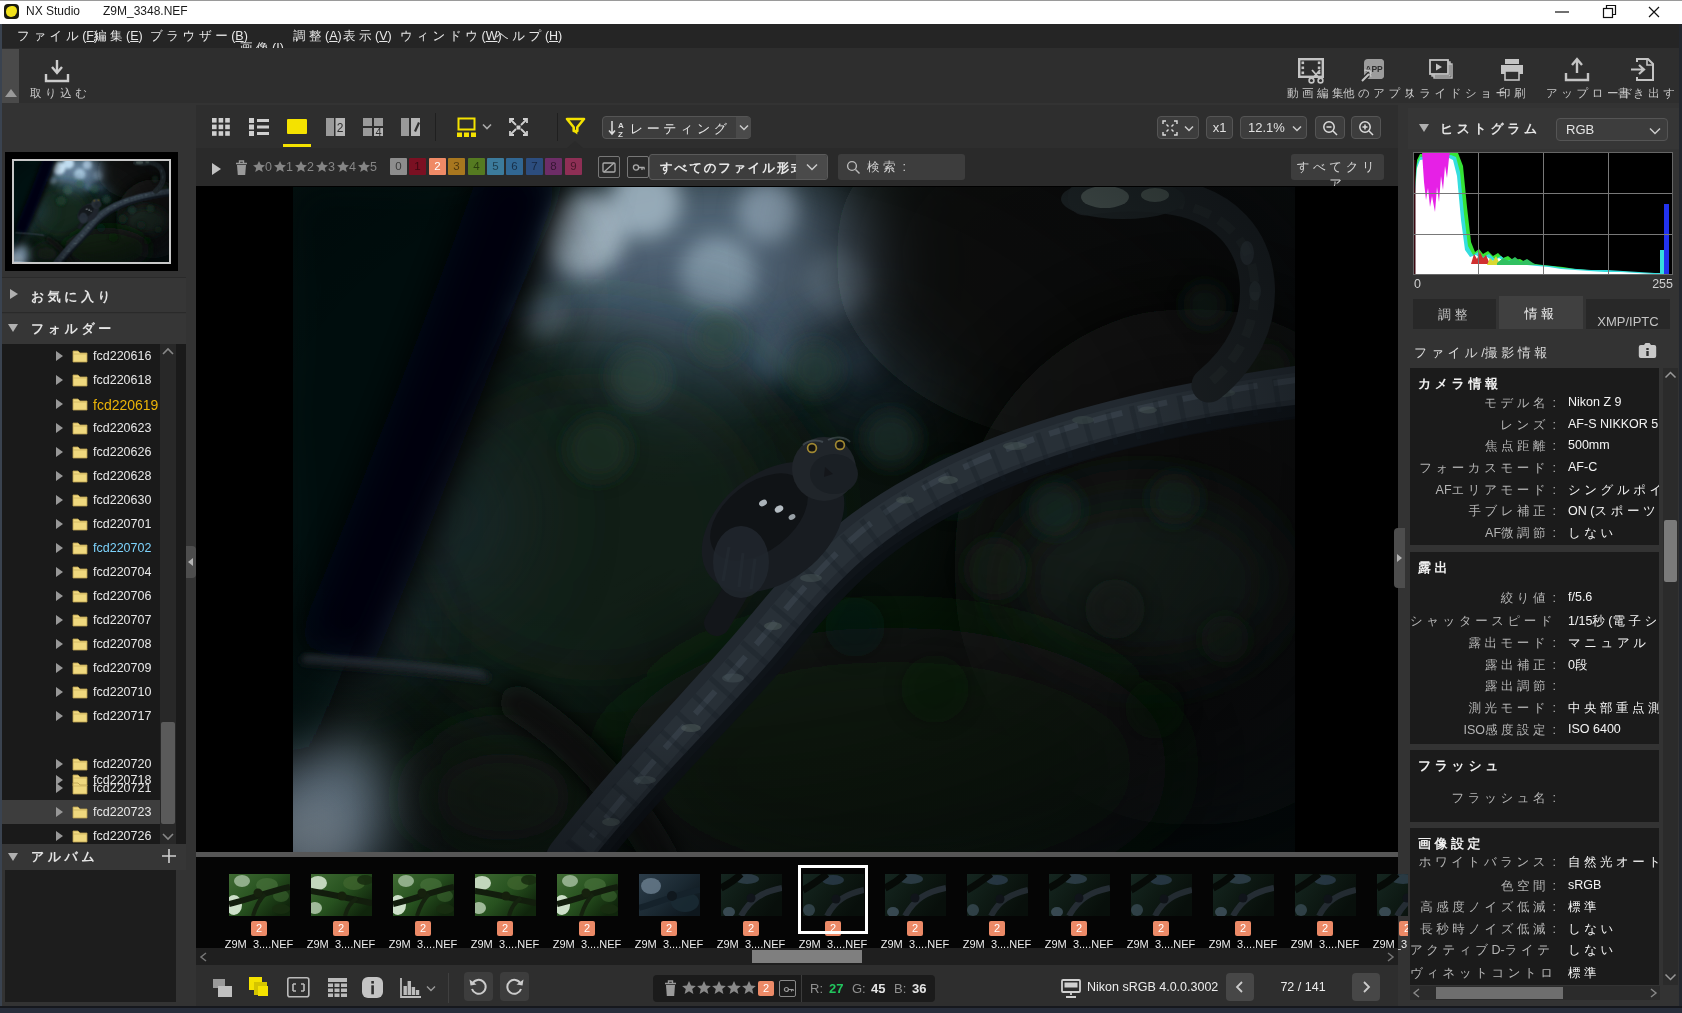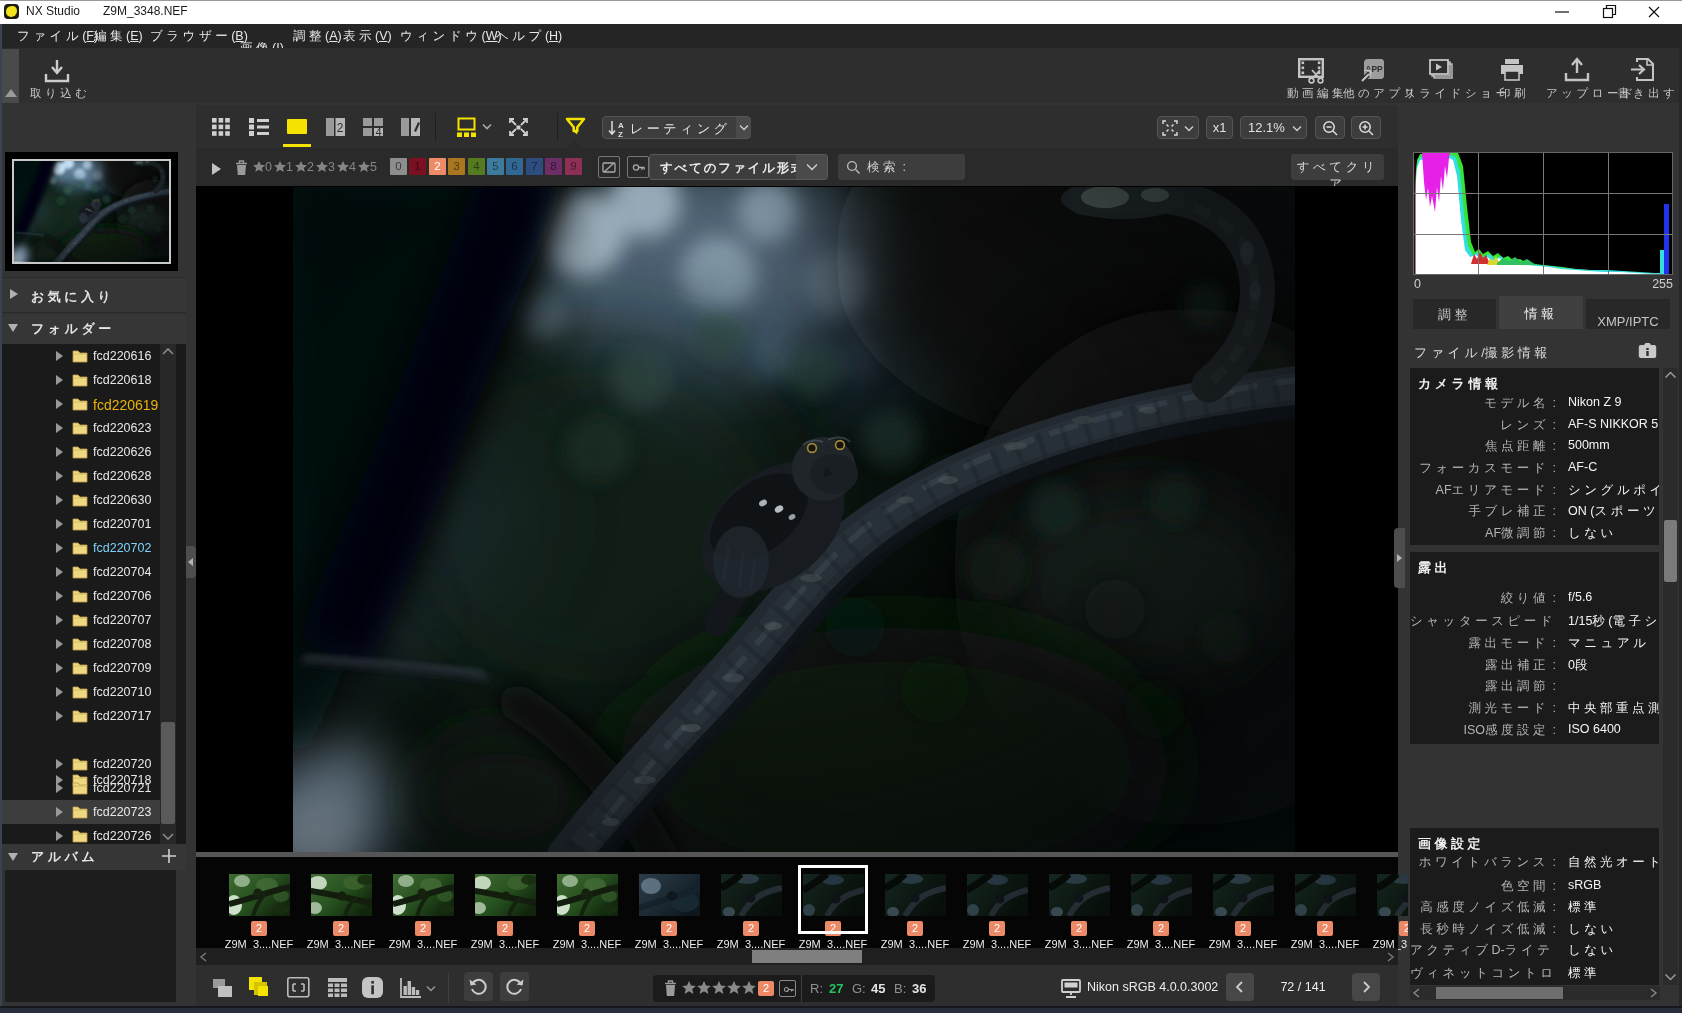--- a/index.html
+++ b/index.html
@@ -1019,20 +1019,30 @@
     <div class="abs" style="left:1074px;top:15px;width:66px;text-align:center;font-size:12.5px;color:#ececec">72 / 141</div>
     <div class="abs" style="left:1156px;top:8px;width:28px;height:28px;background:#474747;border-radius:4px">
       <svg class="abs" style="left:10px;top:8px" width="9" height="12">
           <path d="M2 1l5 5-5 5" stroke="#ccc" stroke-width="1.8" fill="none"></path>
         </svg>
     </div>
   </div>
 </div>
 
 <div id="rpanel" style="position:absolute;left:1408px;top:105px;width:274px;height:908px;background:#333;font-size:12.5px">
+  <div class="abs" style="left:0;top:3px;width:274px;height:41px;background:#363636">
+    <div class="tri abs" style="left:11px;top:16px;border-left:5.5px solid transparent;border-right:5.5px solid transparent;border-top:8px solid #b0b0b0"></div>
+    <div class="hdr abs jp" style="left:32px;top:12px">ヒストグラム</div>
+    <div class="abs btn" style="left:148px;top:10px;width:112px;height:23px">
+      <div class="abs" style="left:9px;top:3px;font-size:13px;color:#e4e4e4">RGB</div>
+      <svg class="abs" style="left:92px;top:8px" width="12" height="9">
+          <path d="M1 1.5l5 5 5-5" stroke="#ccc" stroke-width="1.5" fill="none"></path>
+        </svg>
+    </div>
+  </div>
   <svg class="abs" style="left:5px;top:47px" width="260" height="123" viewBox="0 0 260 123">
       <rect width="260" height="123" fill="#000"></rect>
       <polygon fill="#35e335" points="0,123 0,110 2,30 4,8 7,2 40,0 45,1 50,14 54,55 58,90 62,100 66,97 70,102 75,99 80,104 85,101 90,106 95,104 100,108 107,107 114,111 122,112 130,113 140,114 150,115 162,117 174,118 188,119 202,119 216,120 230,121 244,121 252,122 252,123"></polygon>
       <polygon fill="#35dede" points="0,123 0,112 2,34 4,12 7,5 38,3 43,5 47,20 51,62 55,94 60,103 65,100 70,105 76,102 82,107 88,104 94,109 101,107 108,111 116,112 126,113 138,114 150,116 164,117 178,118 194,118 210,119 226,120 242,121 252,121 252,123"></polygon>
       <polygon fill="#ffffff" points="0,123 0,115 2,40 4,16 7,8 34,5 40,8 44,24 48,68 52,98 57,105 63,103 68,107 74,105 80,109 86,106 92,110 99,109 106,112 114,113 124,114 136,115 148,117 162,118 176,119 192,120 208,120 224,121 240,122 252,122 252,123"></polygon>
       <polygon fill="#e620e6" points="9,0 11,30 13,48 15,36 17,55 19,44 22,60 24,35 26,50 28,24 30,38 32,14 34,26 36,6 37,0"></polygon>
       <polygon fill="#d03030" points="58,112 61,102 64,107 67,100 70,106 73,103 76,110 78,112"></polygon>
       <polygon fill="#d8d830" points="74,113 77,106 80,109 83,104 86,110 89,107 92,113"></polygon>
       <polygon fill="#30c060" points="84,111 90,106 96,109 102,105 108,110 114,107 120,111 124,113 84,113"></polygon>
       <rect x="0" y="8" width="2.5" height="115" fill="#3a0810"></rect>
@@ -1087,20 +1097,24 @@
   <div class="abs" style="left:0;top:83px;width:146px;text-align:right;font-size:12.5px;color:#b4b4b4;white-space:nowrap;overflow:hidden"><span class="jp">露出モード</span> :</div>
   <div class="abs" style="left:158px;top:83px;font-size:12.5px;color:#f4f4f4;white-space:nowrap"><span class="jp">マニュアル</span></div>
   <div class="abs" style="left:0;top:105px;width:146px;text-align:right;font-size:12.5px;color:#b4b4b4;white-space:nowrap;overflow:hidden"><span class="jp">露出補正</span> :</div>
   <div class="abs" style="left:158px;top:105px;font-size:12.5px;color:#f4f4f4;white-space:nowrap">0<span class="jp">段</span></div>
   <div class="abs" style="left:0;top:126px;width:146px;text-align:right;font-size:12.5px;color:#b4b4b4;white-space:nowrap;overflow:hidden"><span class="jp">露出調節</span> :</div>
   <div class="abs" style="left:0;top:148px;width:146px;text-align:right;font-size:12.5px;color:#b4b4b4;white-space:nowrap;overflow:hidden"><span class="jp">測光モード</span> :</div>
   <div class="abs" style="left:158px;top:148px;font-size:12.5px;color:#f4f4f4;white-space:nowrap"><span class="jp">中央部重点測光</span></div>
   <div class="abs" style="left:0;top:170px;width:146px;text-align:right;font-size:12.5px;color:#b4b4b4;white-space:nowrap;overflow:hidden">ISO<span class="jp">感度設定</span> :</div>
   <div class="abs" style="left:158px;top:170px;font-size:12.5px;color:#f4f4f4;white-space:nowrap">ISO 6400</div>
 </div>
+  <div class="abs" style="left:2px;top:645px;width:249px;height:72px;background:#1b1b1b;overflow:hidden">
+  <div class="abs" style="left:8px;top:7px;font-size:13px;font-weight:bold;color:#f0f0f0"><span class="jp">フラッシュ</span></div>
+  <div class="abs" style="left:0;top:40px;width:146px;text-align:right;font-size:12.5px;color:#b4b4b4;white-space:nowrap;overflow:hidden"><span class="jp">フラッシュ名</span> :</div>
+</div>
   <div class="abs" style="left:2px;top:723px;width:249px;height:157px;background:#1b1b1b;overflow:hidden">
   <div class="abs" style="left:8px;top:7px;font-size:13px;font-weight:bold;color:#f0f0f0"><span class="jp">画像設定</span></div>
   <div class="abs" style="left:0;top:26px;width:146px;text-align:right;font-size:12.5px;color:#b4b4b4;white-space:nowrap;overflow:hidden"><span class="jp">ホワイトバランス</span> :</div>
   <div class="abs" style="left:158px;top:26px;font-size:12.5px;color:#f4f4f4;white-space:nowrap"><span class="jp">自然光オート</span>, 0</div>
   <div class="abs" style="left:0;top:50px;width:146px;text-align:right;font-size:12.5px;color:#b4b4b4;white-space:nowrap;overflow:hidden"><span class="jp">色空間</span> :</div>
   <div class="abs" style="left:158px;top:50px;font-size:12.5px;color:#f4f4f4;white-space:nowrap">sRGB</div>
   <div class="abs" style="left:0;top:71px;width:146px;text-align:right;font-size:12.5px;color:#b4b4b4;white-space:nowrap;overflow:hidden"><span class="jp">高感度ノイズ低減</span> :</div>
   <div class="abs" style="left:158px;top:71px;font-size:12.5px;color:#f4f4f4;white-space:nowrap"><span class="jp">標準</span></div>
   <div class="abs" style="left:0;top:93px;width:146px;text-align:right;font-size:12.5px;color:#b4b4b4;white-space:nowrap;overflow:hidden"><span class="jp">長秒時ノイズ低減</span> :</div>
   <div class="abs" style="left:158px;top:93px;font-size:12.5px;color:#f4f4f4;white-space:nowrap"><span class="jp">しない</span></div>

